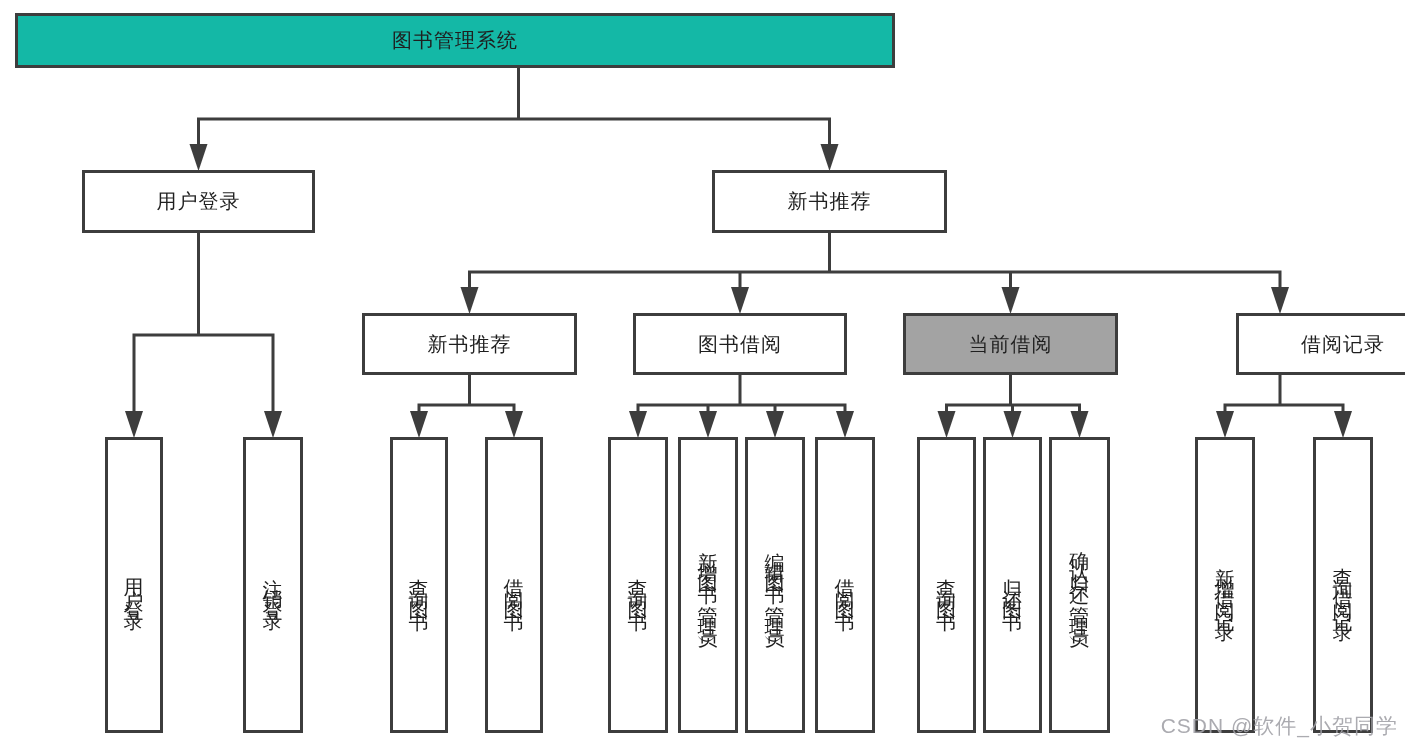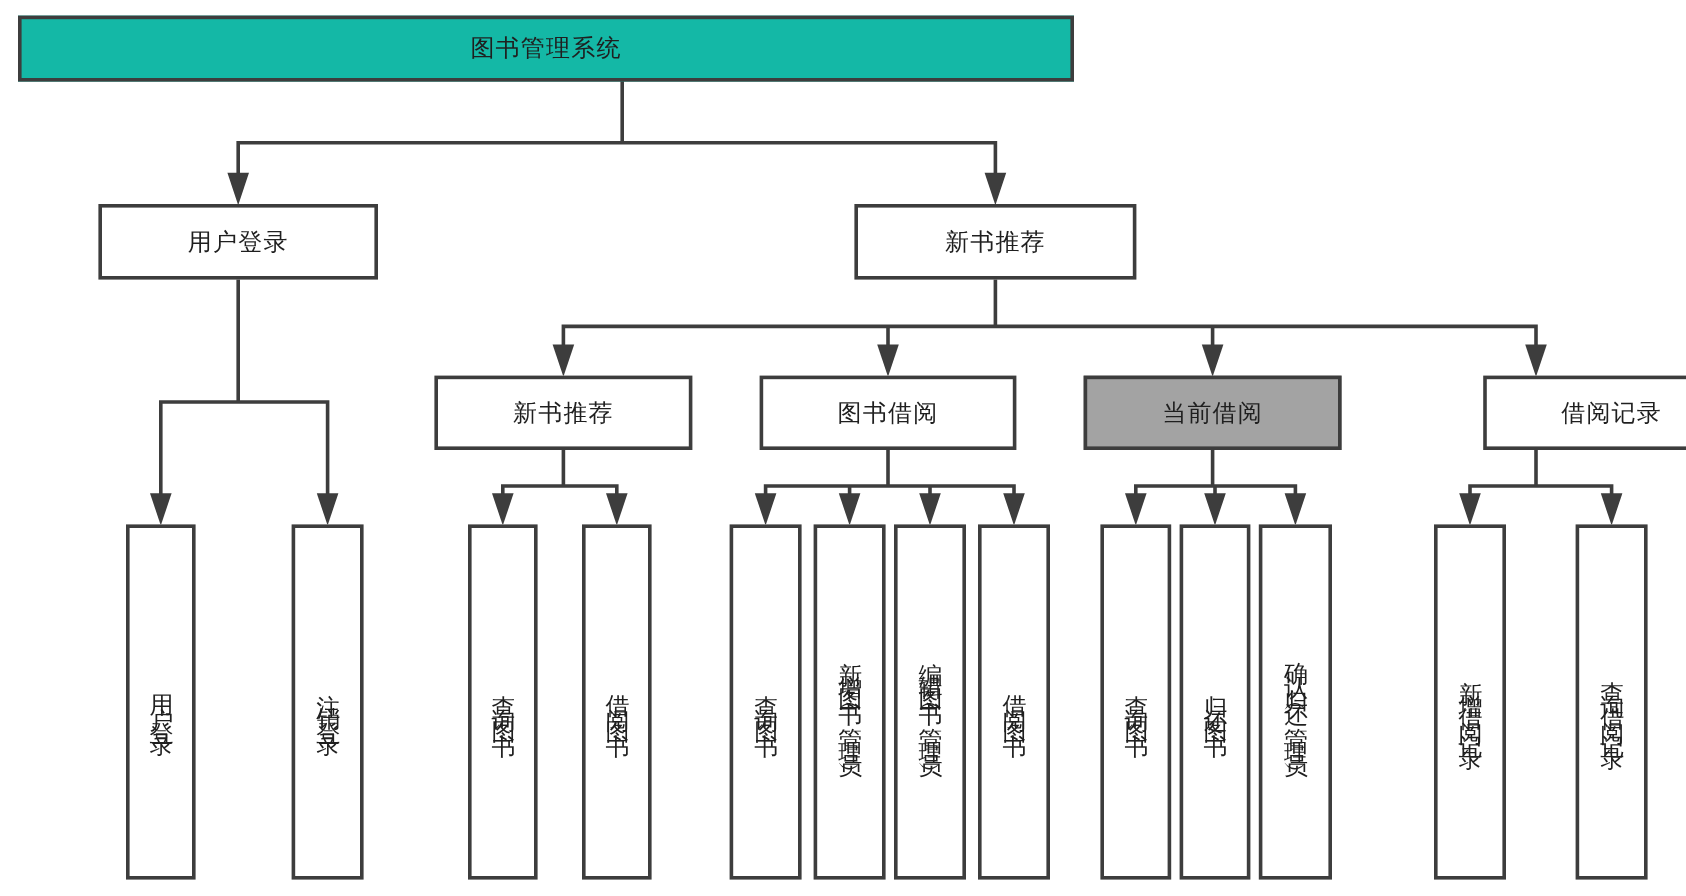--- a/index.html
+++ b/index.html
@@ -100,13 +100,14 @@
       <div class="node vert" style="left: 608px; top: 437px; width: 60px; height: 296px; border-color: rgb(61, 61, 61); background: rgb(255, 255, 255); color: rgb(31, 31, 31);">查询图书</div>
       <div class="node vert" style="left: 678px; top: 437px; width: 60px; height: 296px; border-color: rgb(61, 61, 61); background: rgb(255, 255, 255); color: rgb(31, 31, 31);">新增图书（管理员）</div>
       <div class="node vert" style="left: 745px; top: 437px; width: 60px; height: 296px; border-color: rgb(61, 61, 61); background: rgb(255, 255, 255); color: rgb(31, 31, 31);">编辑图书（管理员）</div>
       <div class="node vert" style="left: 815px; top: 437px; width: 60px; height: 296px; border-color: rgb(61, 61, 61); background: rgb(255, 255, 255); color: rgb(31, 31, 31);">借阅图书</div>
       <div class="node vert" style="left: 917px; top: 437px; width: 59px; height: 296px; border-color: rgb(61, 61, 61); background: rgb(255, 255, 255); color: rgb(31, 31, 31);">查询图书</div>
       <div class="node vert" style="left: 983px; top: 437px; width: 59px; height: 296px; border-color: rgb(61, 61, 61); background: rgb(255, 255, 255); color: rgb(31, 31, 31);">归还图书</div>
       <div class="node vert" style="left: 1049px; top: 437px; width: 61px; height: 296px; border-color: rgb(61, 61, 61); background: rgb(255, 255, 255); color: rgb(31, 31, 31);">确认归还（管理员）</div>
       <div class="node vert" style="left: 1195px; top: 437px; width: 60px; height: 296px; border-color: rgb(61, 61, 61); background: rgb(255, 255, 255); color: rgb(31, 31, 31);">新增借阅记录</div>
       <div class="node vert" style="left: 1313px; top: 437px; width: 60px; height: 296px; border-color: rgb(61, 61, 61); background: rgb(255, 255, 255); color: rgb(31, 31, 31);">查询借阅记录</div>
     </div>
+  <div id="watermark">CSDN @软件_小贺同学</div>
 </div>
 
 </body></html>

